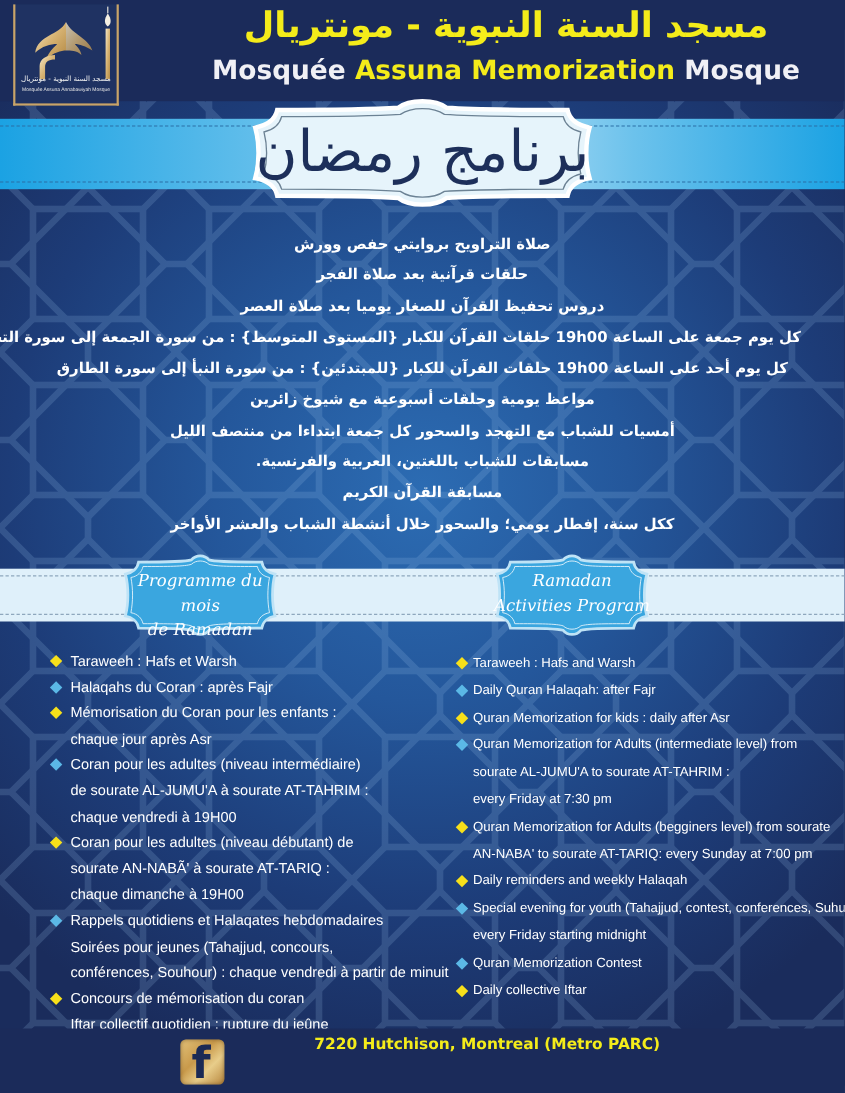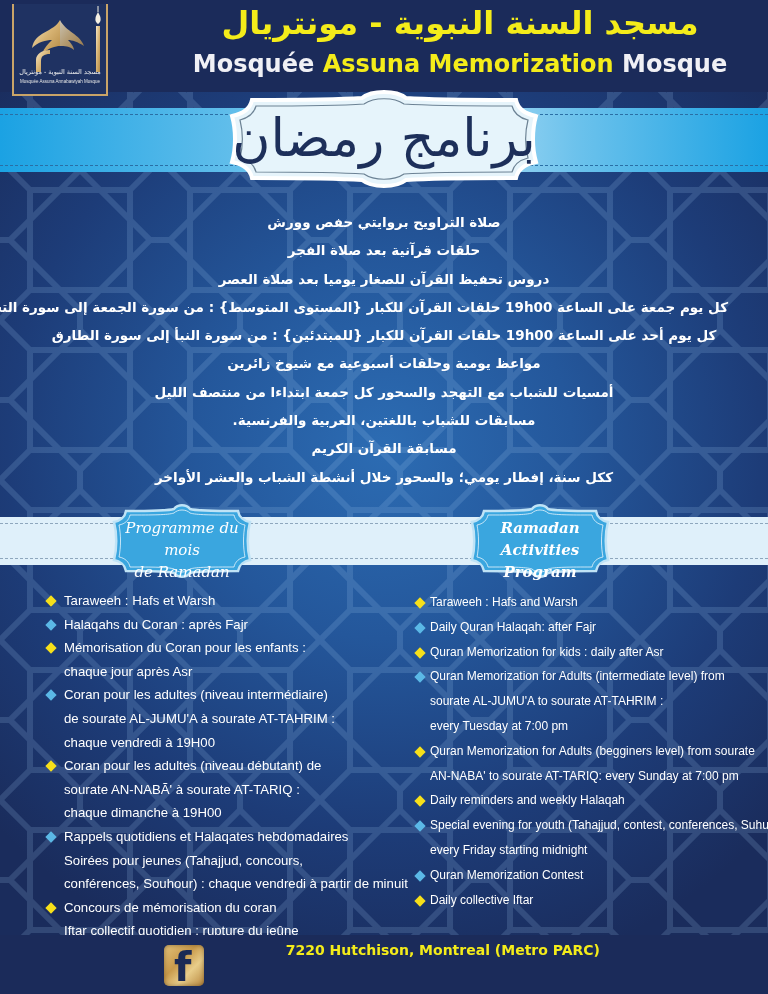--- a/index.html
+++ b/index.html
@@ -99,21 +99,21 @@
     position: absolute; width: 144px; height: 76px; top: 503px;
   }
   .plate-sm svg { position: absolute; left: 0; top: 0; }
   .plate-sm .plate-text {
     position: absolute; left: 0; right: 0; top: 14px;
     text-align: center; color: #ffffff;
     font-family: "DejaVu Serif", serif; font-style: italic;
     font-size: 15px; line-height: 22px;
   }
   .plate-fr { left: 110px; }
-  .plate-en { left: 468px; font-weight: bold; }
+  .plate-en { left: 448px; }
 
   
   .col {
     position: absolute; top: 589px;
     font-family: "Liberation Sans", "DejaVu Sans", sans-serif;
     color: #ffffff; font-size: 13.2px;
   }
   .col-fr { left: 44px; width: 360px; }
   .col-en { left: 414px; width: 354px; top: 590px; font-size: 12px; }
   .col .item { position: relative; padding-left: 20px; }
@@ -302,21 +302,21 @@
         <div class="line">Daily Quran Halaqah: after Fajr</div>
       </div>
       <div class="item">
         <span class="bullet" style="background: rgb(247, 224, 26);"></span>
         <div class="line">Quran Memorization for kids : daily after Asr</div>
       </div>
       <div class="item">
         <span class="bullet" style="background: rgb(91, 184, 230);"></span>
         <div class="line">Quran Memorization for Adults (intermediate level) from</div>
         <div class="line">sourate AL-JUMU'A to sourate AT-TAHRIM :</div>
-        <div class="line">every Tuesday  at 7:00 pm</div>
+        <div class="line">every Friday  at 7:30 pm</div>
       </div>
       <div class="item">
         <span class="bullet" style="background: rgb(247, 224, 26);"></span>
         <div class="line">Quran Memorization for Adults (begginers level) from sourate</div>
         <div class="line">AN-NABA' to sourate AT-TARIQ: every Sunday  at 7:00 pm</div>
       </div>
       <div class="item">
         <span class="bullet" style="background: rgb(247, 224, 26);"></span>
         <div class="line">Daily reminders and weekly Halaqah</div>
       </div>

